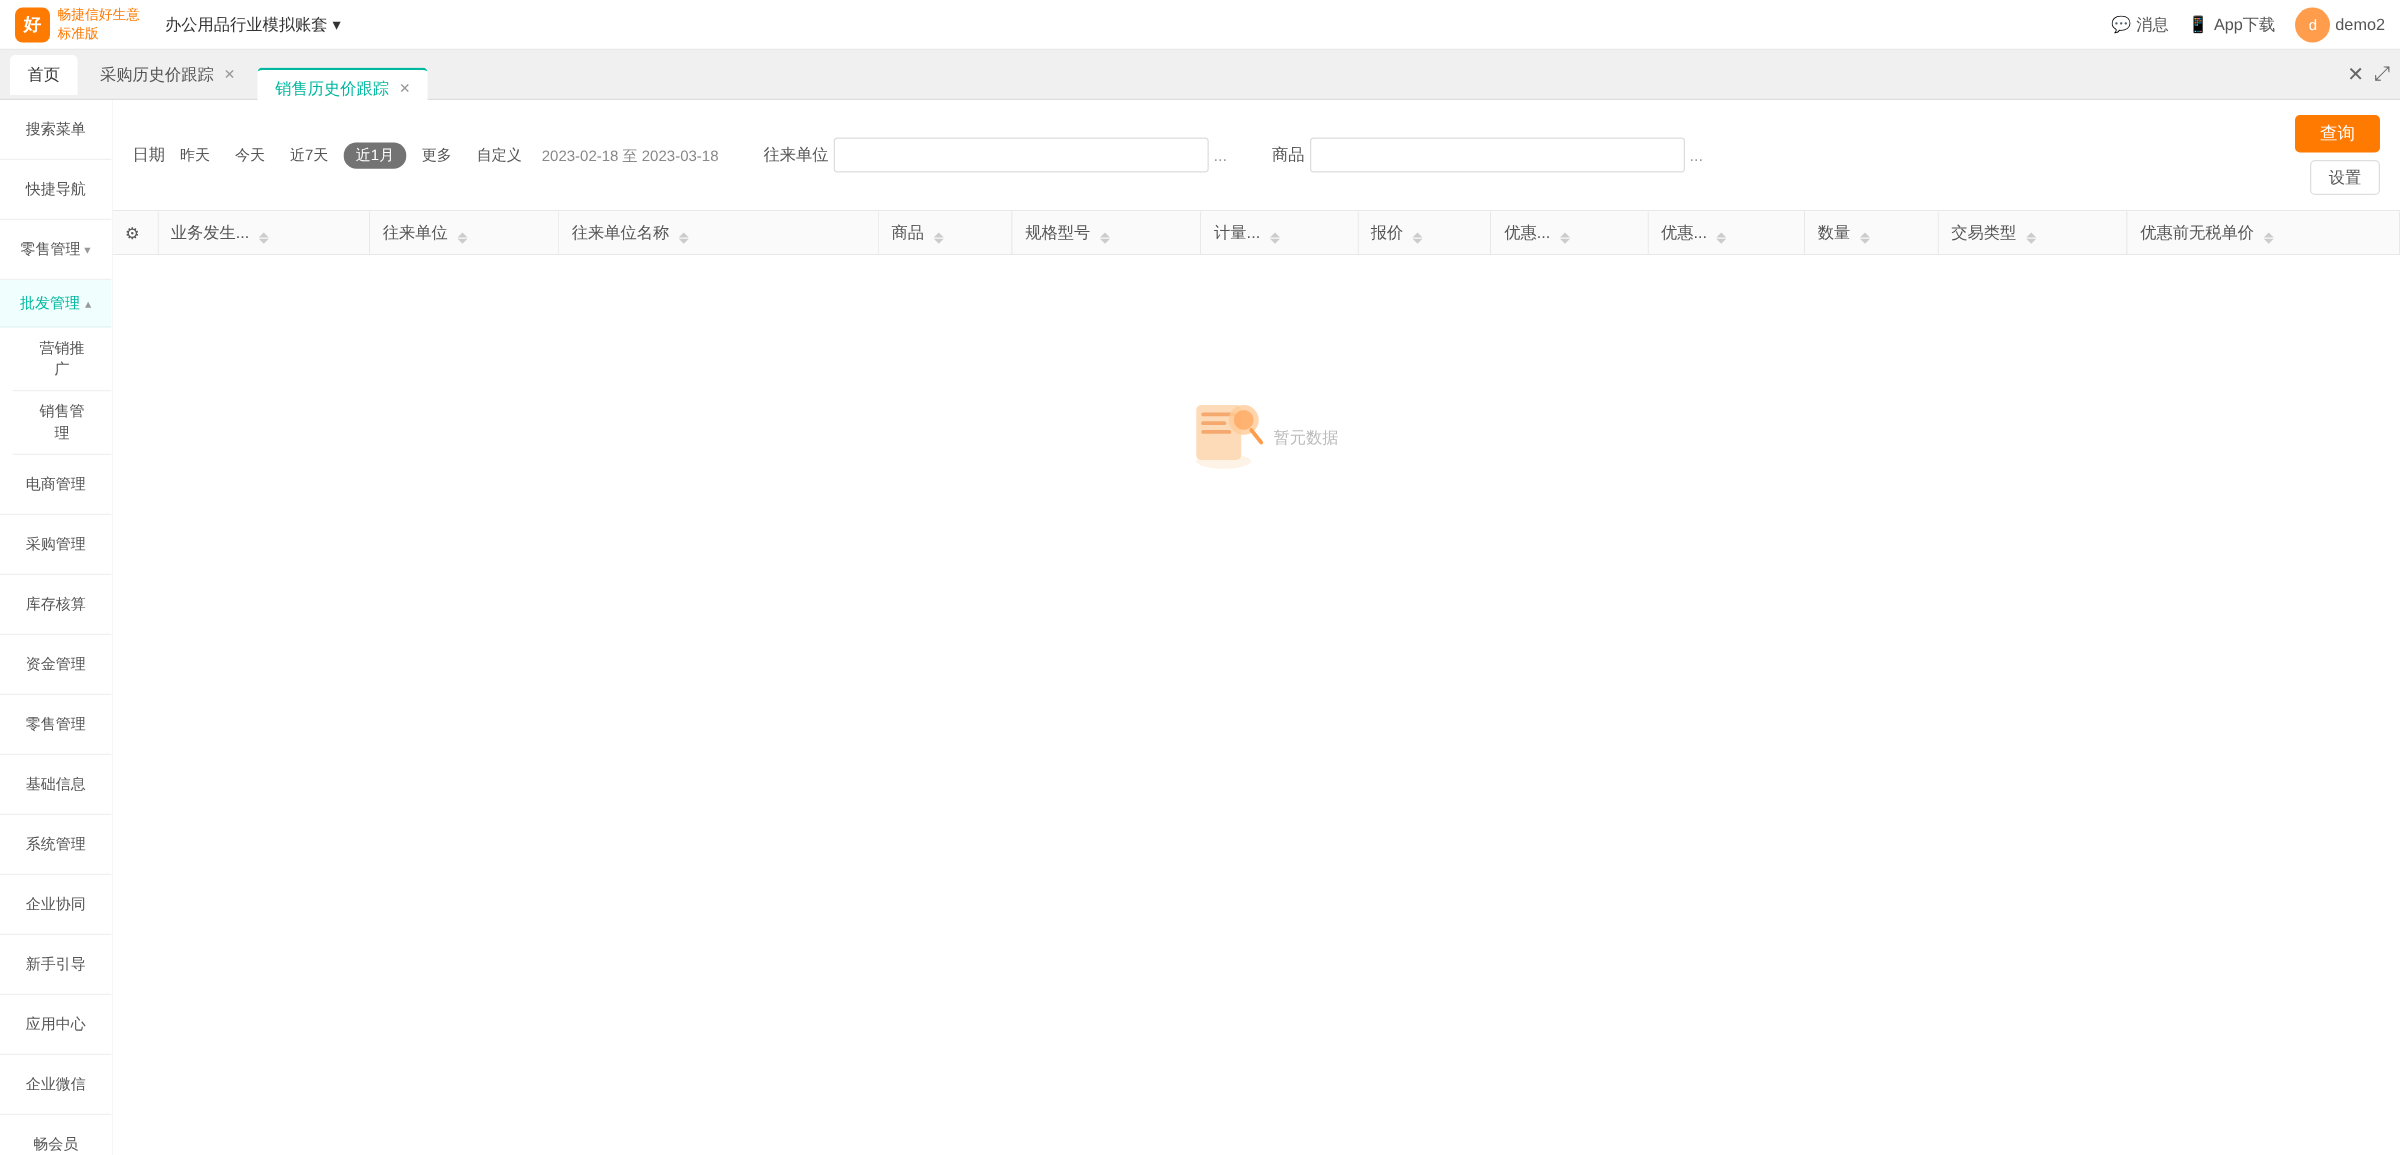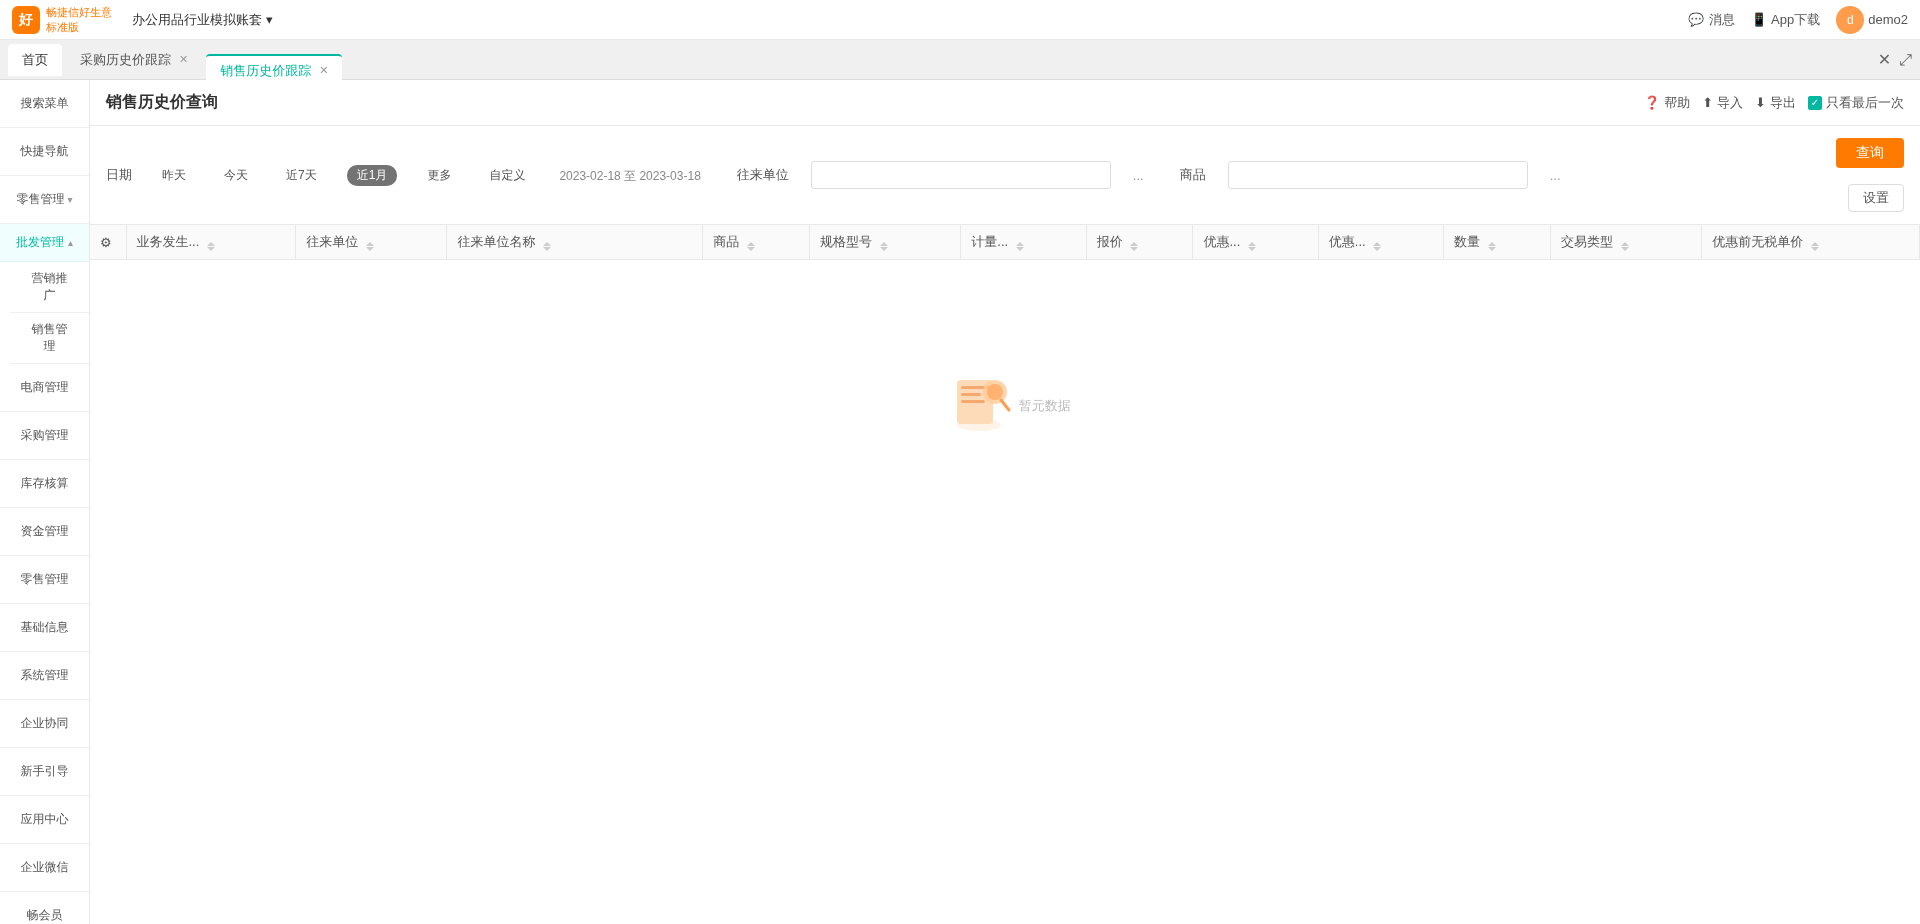--- a/index.html
+++ b/index.html
@@ -144,21 +144,21 @@
     .checkbox-checked { width: 14px; height: 14px; background: #00b8a0; border-radius: 2px; display: flex; align-items: center; justify-content: center; color: #fff; font-size: 10px; }
 
     
     .filter-area {
       background: #fff;
       padding: 12px 16px;
       border-bottom: 1px solid #e8e8e8;
       flex-shrink: 0;
     }
     .filter-row { display: flex; align-items: center; gap: 16px; flex-wrap: wrap; }
-    .filter-item { display: flex; align-items: center; gap: 22px; justify-content: center; }
+    .filter-item { display: flex; align-items: center; gap: 4px; justify-content: center; }
     .filter-label { color: #555; font-size: 13px; }
     .date-btn {
       padding: 2px 8px;
       border: none;
       background: transparent;
       color: #555;
       font-size: 12px;
       cursor: pointer;
       border-radius: 3px;
     }
@@ -346,41 +346,20 @@
     <div class="sidebar-item">
       <span>企业微信</span>
     </div>
     <div class="sidebar-item">
       <span>畅会员</span>
     </div>
   </div>
 
   <div class="content-area">
 
-    <div class="page-header">
-      <span class="page-title">销售历史价查询</span>
-      <div class="page-actions">
-        <div class="page-action-item">
-          <span>❓</span>
-          <span>帮助</span>
-        </div>
-        <div class="page-action-item">
-          <span>⬆</span>
-          <span>导入</span>
-        </div>
-        <div class="page-action-item">
-          <span>⬇</span>
-          <span>导出</span>
-        </div>
-        <div class="page-action-item">
-          <div class="checkbox-checked">✓</div>
-          <span>只看最后一次</span>
-        </div>
-      </div>
-    </div>
 
     <div class="filter-area">
       <div class="filter-row">
         <div class="filter-item">
           <span class="filter-label">日期</span>
           <button class="date-btn">昨天</button>
           <button class="date-btn">今天</button>
           <button class="date-btn">近7天</button>
           <button class="date-btn active">近1月</button>
           <button class="date-btn">更多</button>
@@ -393,21 +372,21 @@
           <input class="filter-input" type="text" style="width: 300px;">
           <span class="filter-dots">...</span>
         </div>
 
         <div class="filter-item" style="margin-left:20px;">
           <span class="filter-label">商品</span>
           <input class="filter-input" type="text" style="width: 300px;">
           <span class="filter-dots">...</span>
         </div>
 
-        <div style="margin-left:auto; display:flex; flex-direction:column; gap:16px; align-items:flex-end;">
+        <div style="margin-left:auto; display:flex; flex-direction:column; gap:6px; align-items:flex-end;">
           <button class="query-btn">查询</button>
           <button class="settings-btn">设置</button>
         </div>
       </div>
     </div>
 
     <div class="table-container">
       <table class="data-table">
         <thead>
           <tr>

